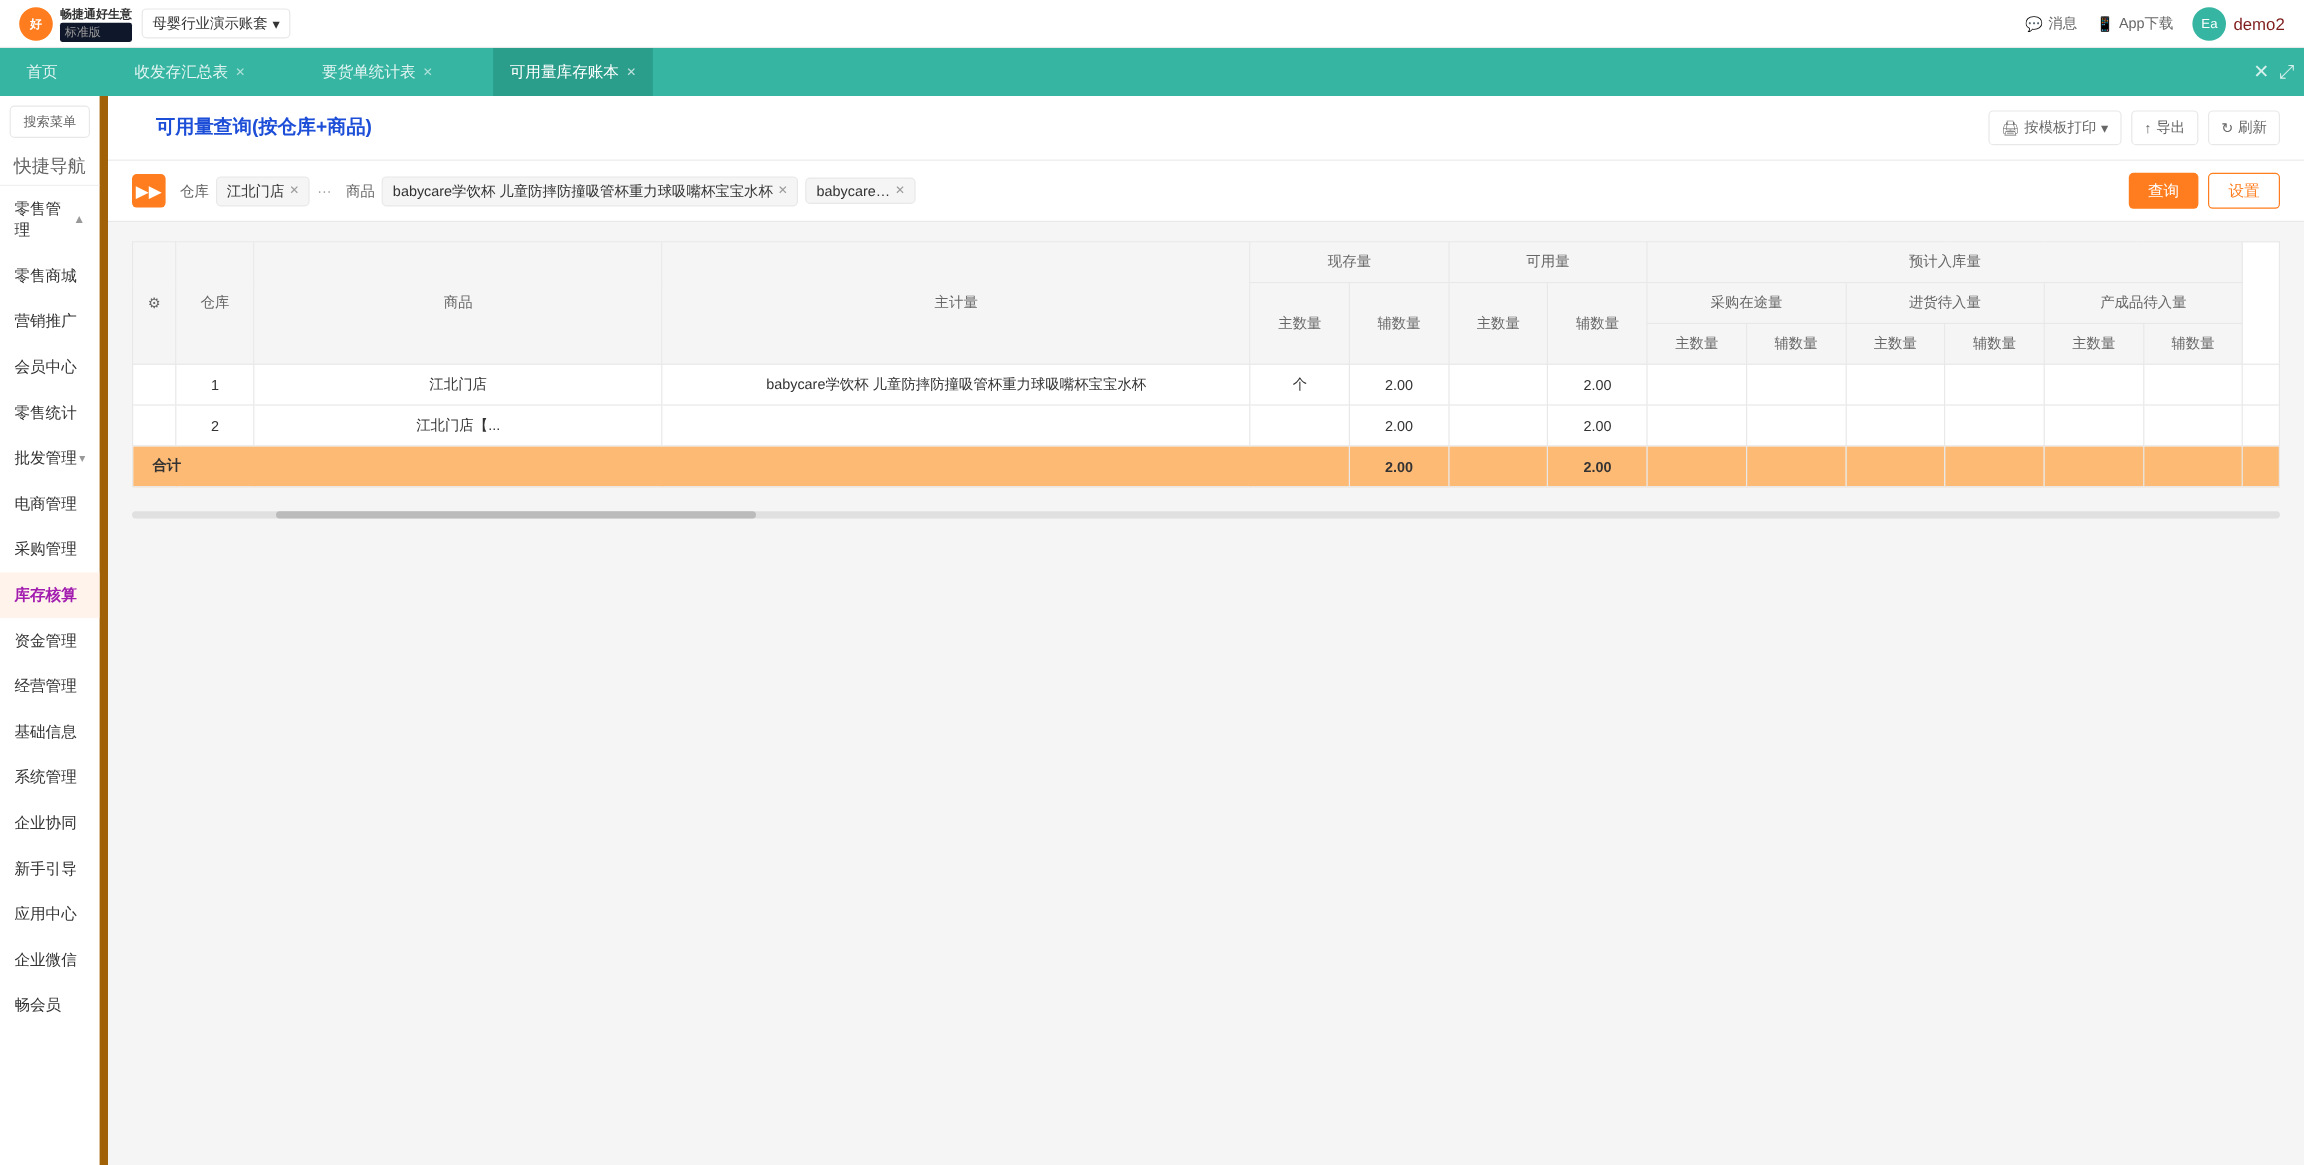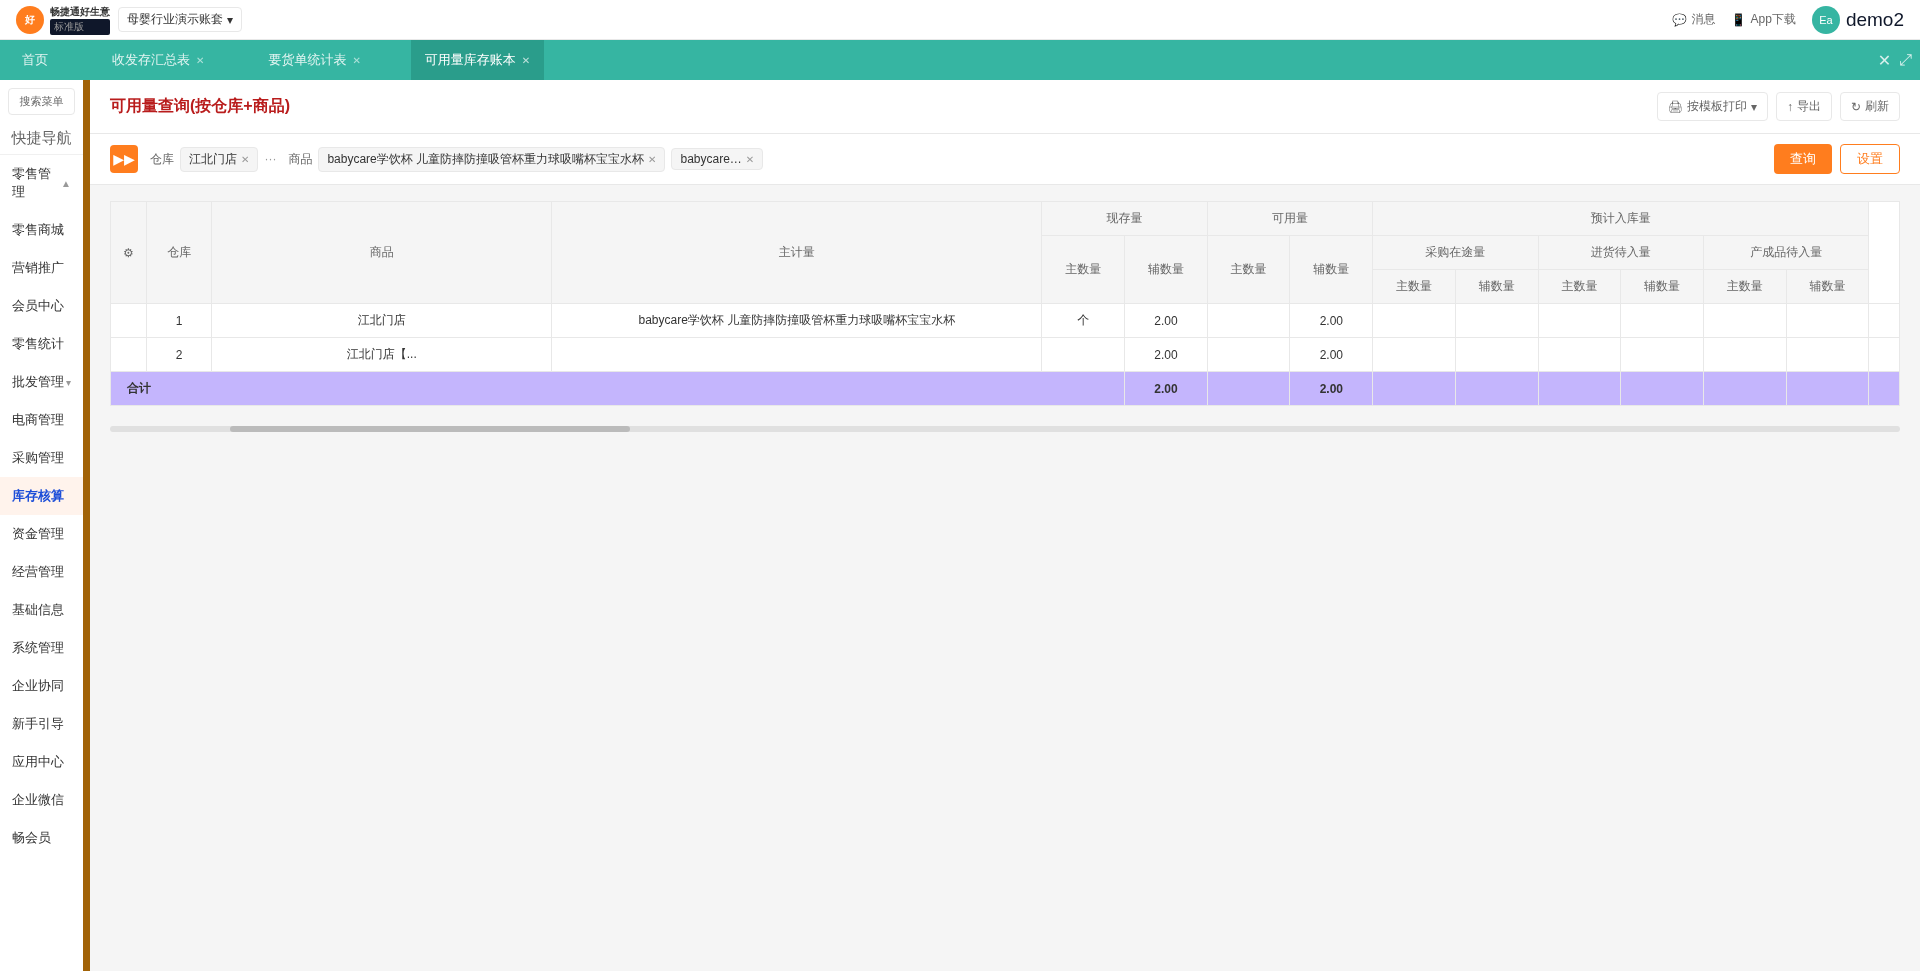--- a/index.html
+++ b/index.html
@@ -16,21 +16,21 @@
       border-bottom: 1px solid #e8e8e8;
     }
     .top-bar-left { display: flex; align-items: center; gap: 8px; }
     .brand-logo { display: flex; align-items: center; gap: 6px; }
     .brand-icon { width: 28px; height: 28px; background: #ff7d1e; border-radius: 50%; display: flex; align-items: center; justify-content: center; color: #fff; font-size: 10px; font-weight: bold; }
     .label-badge { font-size: 10px; color: #999; background: #0f172a; padding: 1px 4px; border-radius: 2px; }
     .industry-selector { display: flex; align-items: center; gap: 4px; border: 1px solid #e8e8e8; border-radius: 4px; padding: 3px 8px; cursor: pointer; font-size: 12px; color: #333; }
     .top-bar-right { display: flex; align-items: center; gap: 16px; }
     .top-bar-action { display: flex; align-items: center; gap: 4px; font-size: 12px; color: #666; cursor: pointer; }
     .avatar { width: 28px; height: 28px; background: #36b5a2; border-radius: 50%; display: flex; align-items: center; justify-content: center; color: #fff; font-size: 11px; }
-    .username { font-size: 19px; color: #0f172a; cursor: pointer; }
+    .username { font-size: 14px; color: #7f1d1d; cursor: pointer; }
 
     
     .nav-tabs {
       height: 40px;
       background: #36b5a2;
       display: flex;
       align-items: center;
       padding: 0 0 0 8px;
       gap: 36px;
     }
@@ -92,39 +92,39 @@
     }
     .sidebar-item {
       display: flex;
       align-items: center;
       justify-content: space-between;
       padding: 10px 12px;
       font-size: 13px;
       color: #333;
       cursor: pointer;
     }
-    .sidebar-item.active { background: #fff3ec; color: #1d4ed8; font-weight: bold; }
+    .sidebar-item.active { background: #fff3ec; color: #a21caf; font-weight: bold; }
     .sidebar-item .arrow { font-size: 10px; color: #999; }
 
     
     .content-area {
       flex: 1;
       overflow: auto;
       padding: 0;
       background: #f5f5f5;
     }
     .page-header {
       background: #fff;
       padding: 12px 20px;
       border-bottom: 1px solid #e8e8e8;
       display: flex;
       align-items: center;
       justify-content: space-between;
     }
-    .page-title { font-size: 16px; font-weight: bold; color: #b91c1c; }
+    .page-title { font-size: 16px; font-weight: bold; color: #1d4ed8; margin-left: 20px; }
     .page-actions { display: flex; align-items: center; gap: 8px; }
     .action-btn {
       display: flex;
       align-items: center;
       gap: 4px;
       padding: 5px 10px;
       border: 1px solid #e8e8e8;
       border-radius: 4px;
       background: #fff;
       font-size: 12px;
@@ -211,21 +211,21 @@
     .data-table td {
       border: 1px solid #e8e8e8;
       padding: 8px 10px;
       font-size: 12px;
       color: #333;
       text-align: center;
     }
     .data-table .settings-cell { color: #999; }
     .colspan-header { text-align: center; }
     .total-row td {
-      background: #c4b5fd;
+      background: #fdba74;
       font-weight: bold;
     }
     .scroll-track {
       flex: 1;
       height: 6px;
       background: #e0e0e0;
       border-radius: 3px;
       position: relative;
     }
     .scroll-thumb {

